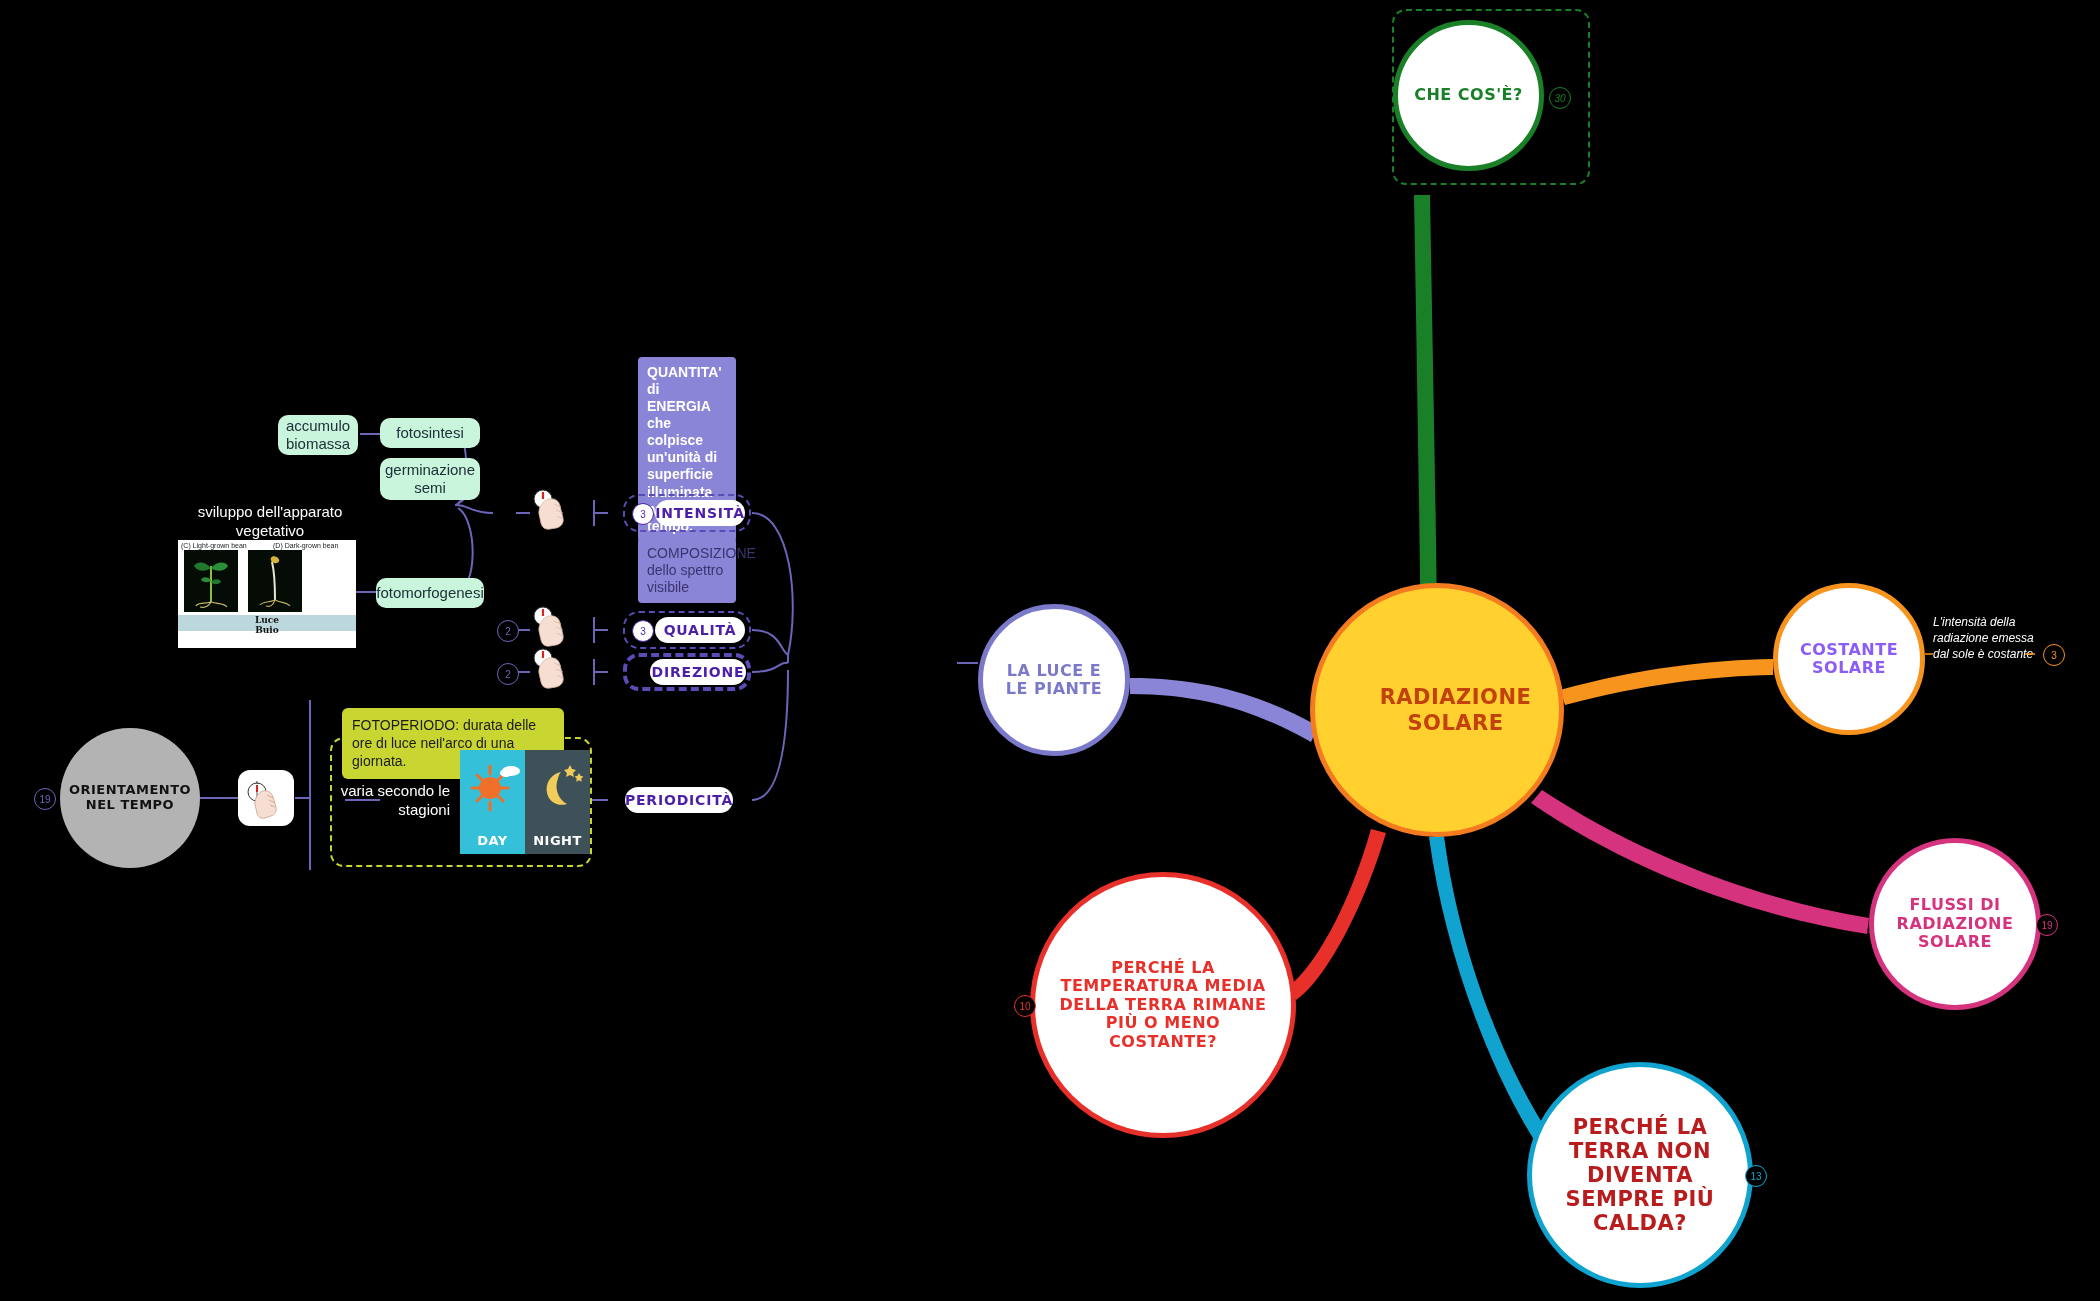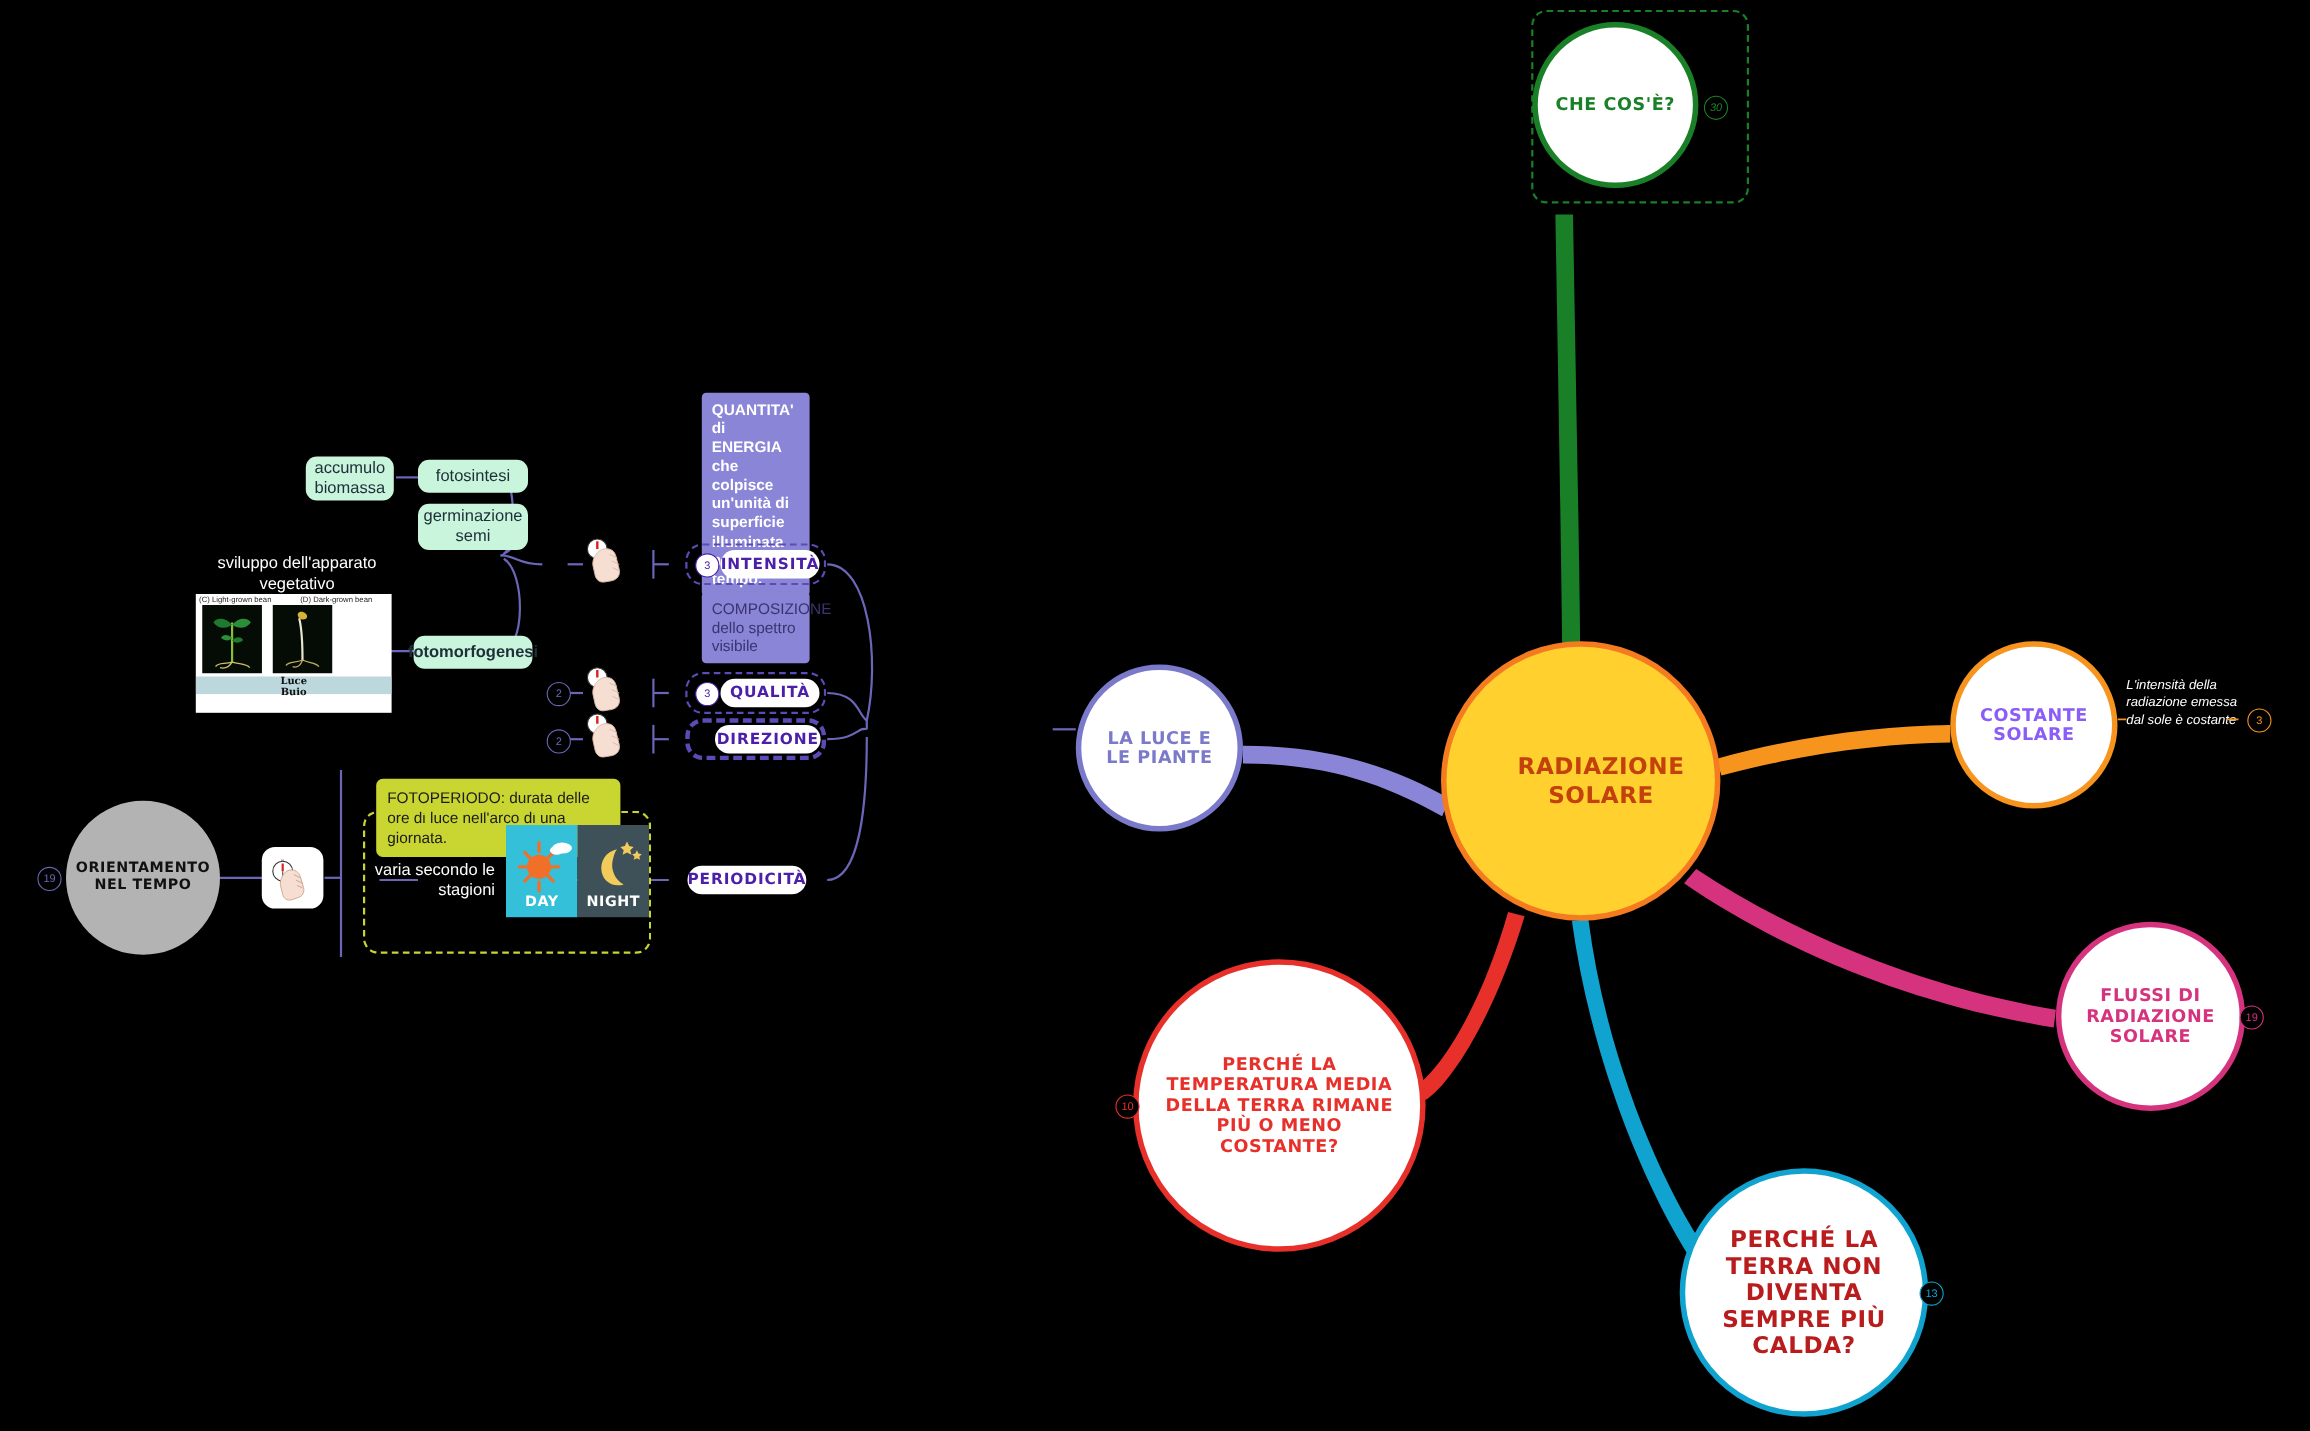--- a/index.html
+++ b/index.html
@@ -87,21 +87,21 @@
   .photo{background:#fff;box-sizing:border-box;overflow:hidden;}
   .photo .cap{font-size:7px;color:#222;font-family:"Liberation Sans",sans-serif;
               padding:2px 3px 1px;display:flex;gap:12px;}
   .photo .pans{display:flex;gap:10px;padding:0 6px;}
   .photo .pan{background:#060c06;width:54px;height:62px;position:relative;}
   .photo .foot{background:#bcd8dd;height:16px;display:flex;justify-content:space-around;
                align-items:center;font-family:"DejaVu Serif",serif;font-size:9px;
                font-weight:700;color:#111;margin-top:3px;flex-direction:column;}
 
   
-  .daynight{display:flex;width:130px;height:84px;overflow:hidden;}
+  .daynight{display:flex;width:130px;height:104px;overflow:hidden;}
   .daynight .day{flex:1;background:#35c0da;position:relative;}
   .daynight .night{flex:1;background:#3f5158;position:relative;}
   .daynight .lbl{position:absolute;bottom:6px;width:100%;text-align:center;
                  color:#fff;font-weight:800;font-size:13px;
                  font-family:"DejaVu Sans",sans-serif;letter-spacing:.5px;}
 </style>
 </head>
 <body>
 
 <div id="stage">
@@ -249,21 +249,21 @@
       <path d="M19,12 c6,-1 10,2 11,7 l3,12 c1,5 -2,9 -7,10 l-6,1 c-5,1 -8,-2 -9,-6 l-2,-9 c-1,-6 4,-14 10,-15 z" fill="#f6ded2" stroke="#d8b9a6" stroke-width="0.8"></path>
       <path d="M24,17 l7,3 M26,23 l7,3 M27,29 l6,3" stroke="#d8b9a6" stroke-width="0.8" fill="none"></path>
     </svg>
   </div>
   <div class="badge" style="left:497px;top:620px;color:#6b66b8;">2</div>
   <div class="badge" style="left:497px;top:663px;color:#6b66b8;">2</div>
 
   <div class="node pill mint" style="left:278px;top:415px;width:80px;height:40px;">accumulo biomassa</div>
   <div class="node pill mint" style="left:380px;top:418px;width:100px;height:30px;">fotosintesi</div>
   <div class="node pill mint" style="left:380px;top:458px;width:100px;height:42px;">germinazione semi</div>
-  <div class="node pill mint" style="left:376px;top:578px;width:108px;height:30px;font-weight:bold;">fotomorfogenesi</div>
+  <div class="node pill mint" style="left:376px;top:578px;width:108px;height:30px;">fotomorfogenesi</div>
 
   <div class="node plain" style="left:180px;top:503px;width:180px;">sviluppo dell'apparato vegetativo</div>
   <div class="node photo" style="left:178px;top:540px;width:178px;height:108px;">
     <div class="cap">
       <span style="width:80px;">(C)  Light-grown bean</span>
       <span style="width:80px;">(D)  Dark-grown bean</span>
     </div>
     <div class="pans">
       <div class="pan">
         <svg width="54" height="62" viewBox="0 0 54 62">

